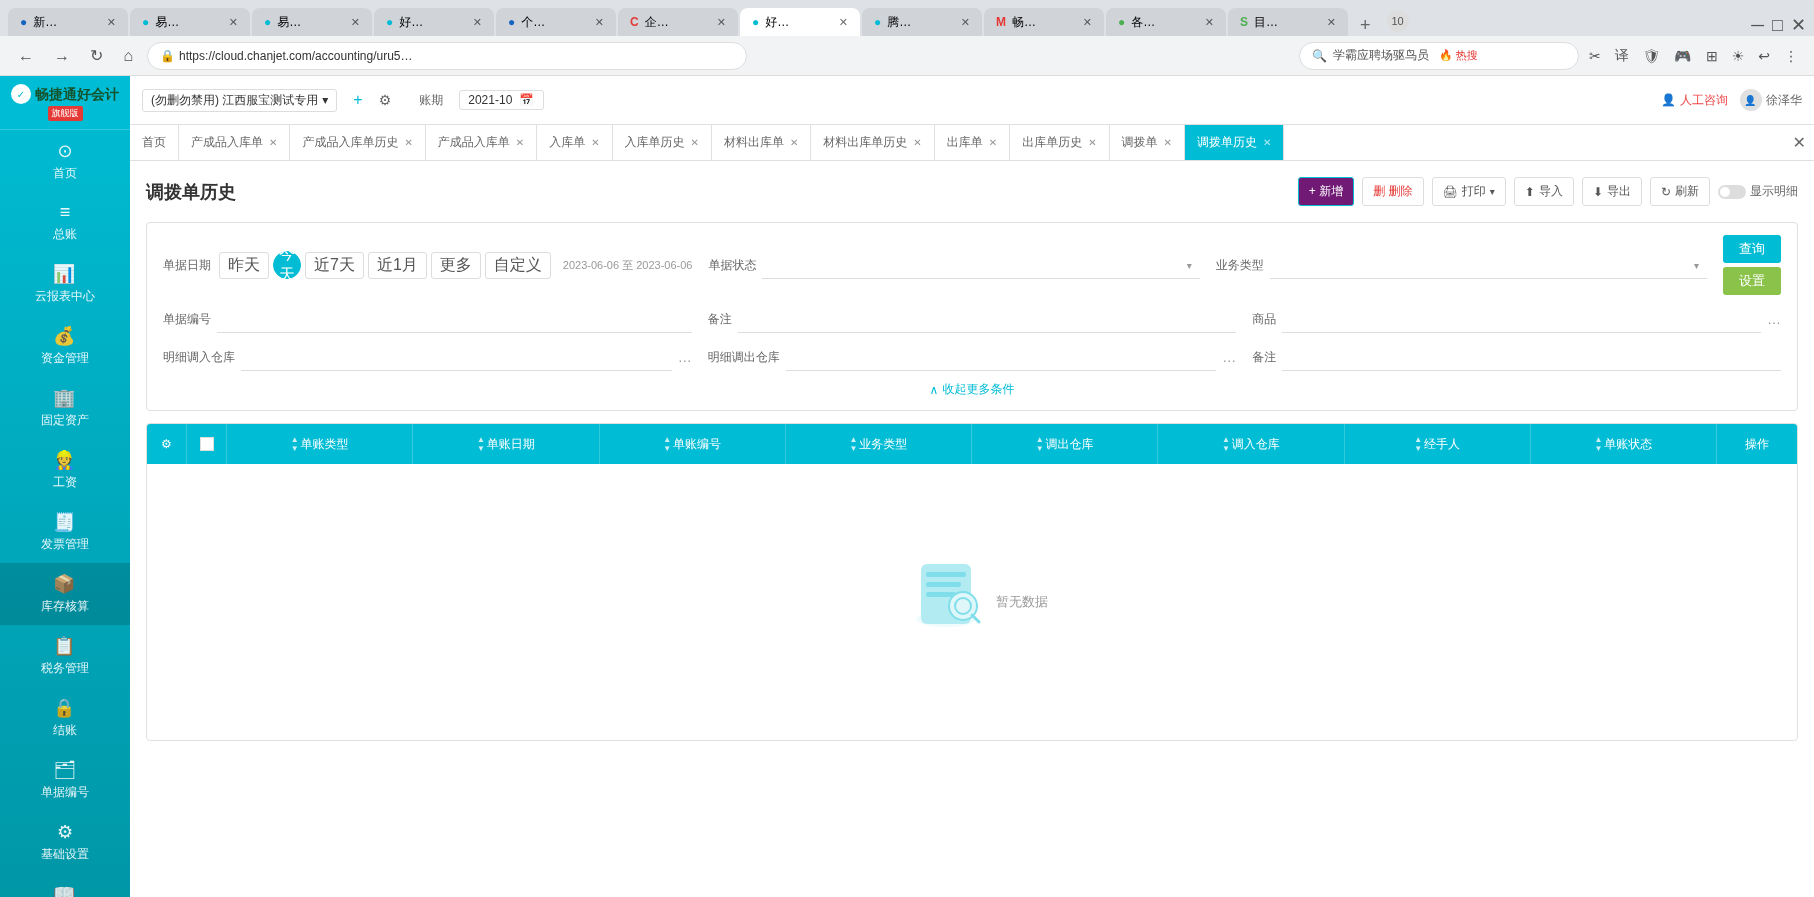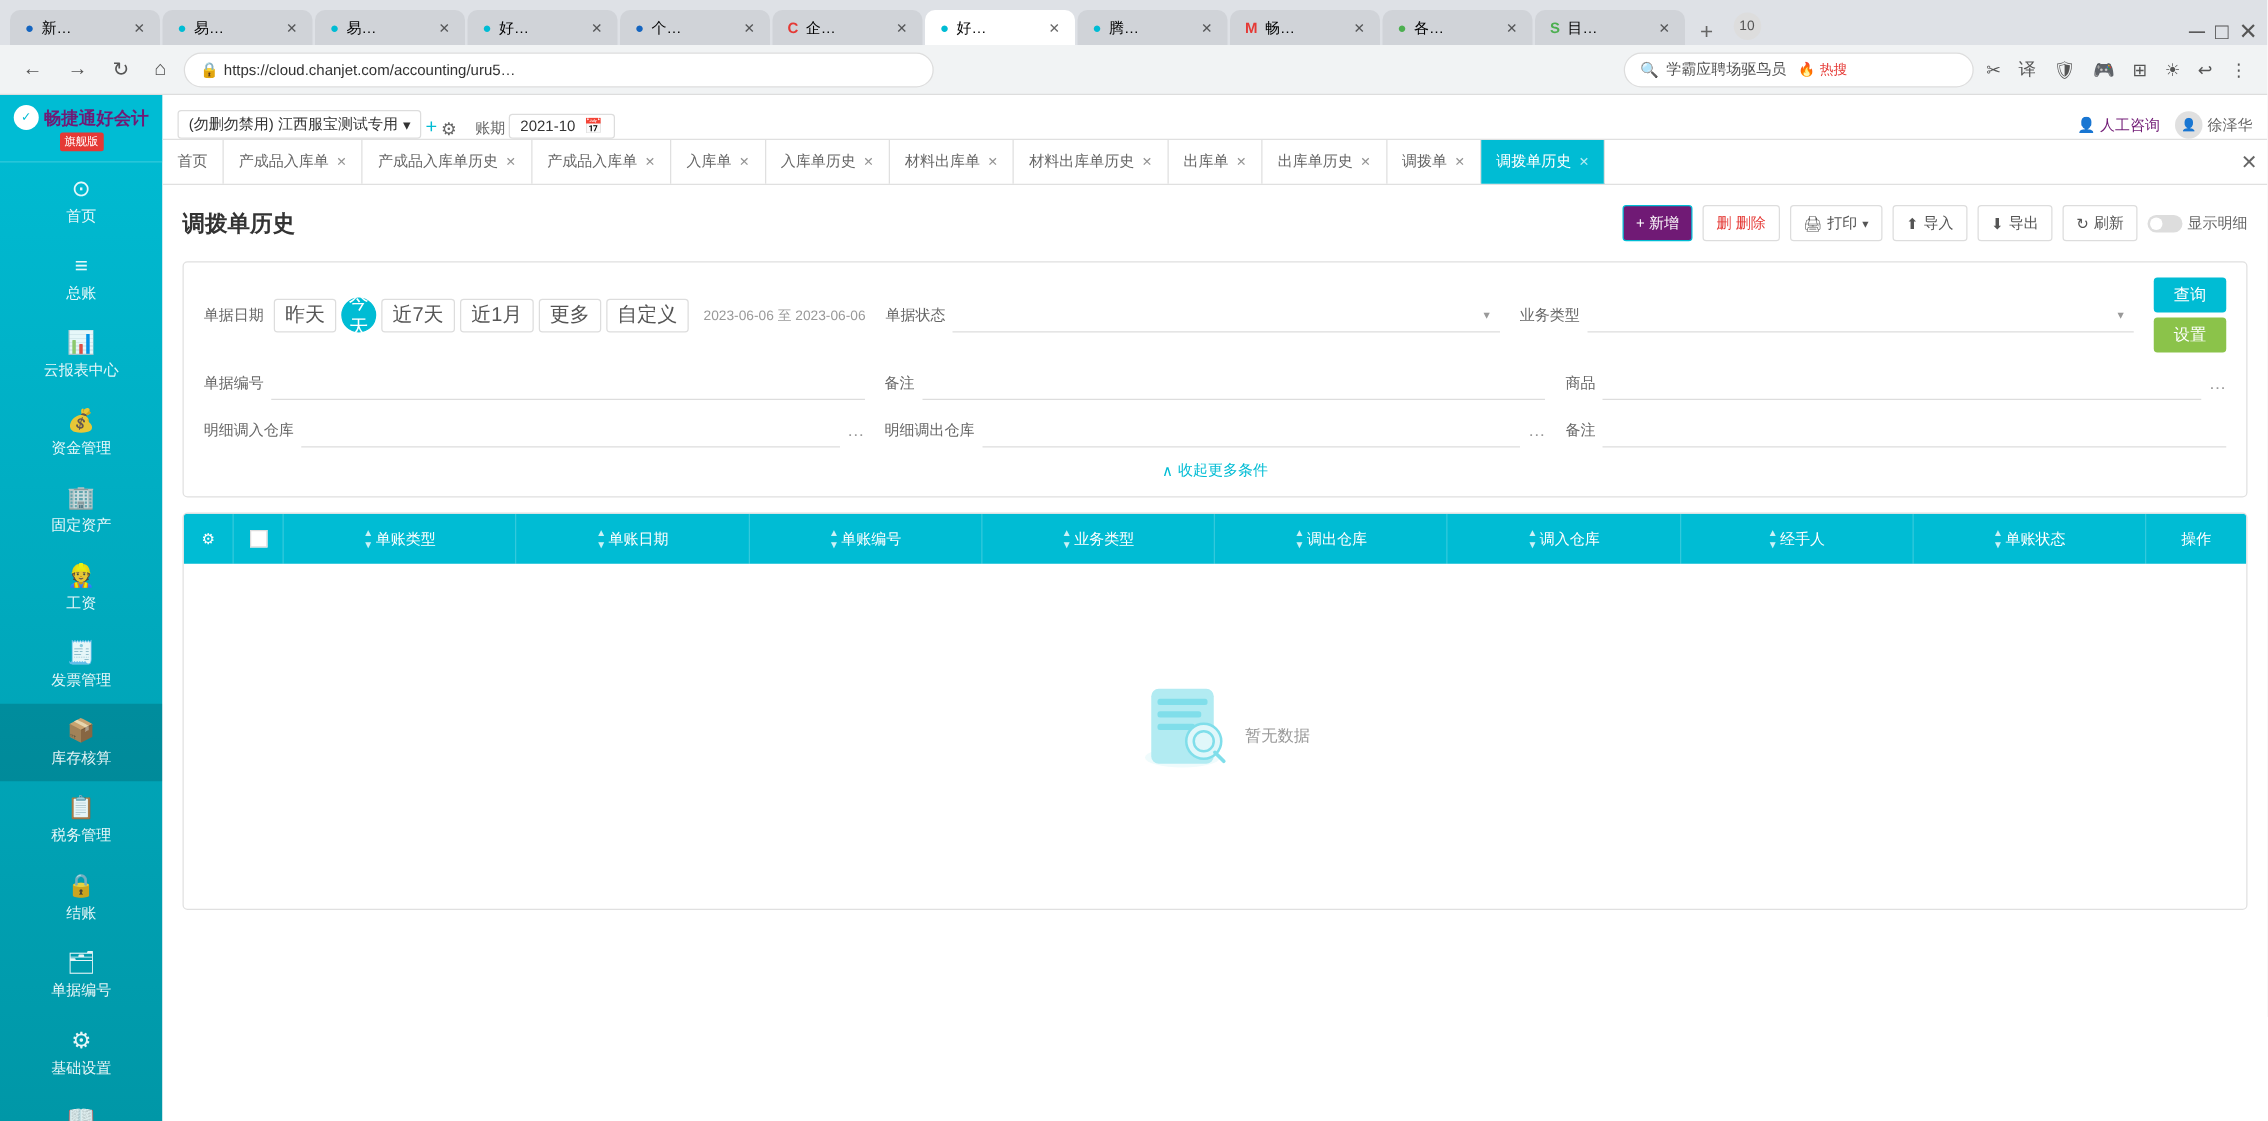--- a/index.html
+++ b/index.html
@@ -15,31 +15,31 @@
     .address-bar { flex: 1; background: #fff; border: 1px solid #ddd; border-radius: 20px; height: 28px; display: flex; align-items: center; padding: 0 12px; font-size: 12px; color: #333; max-width: 600px; }
     .nav-extras { display: flex; align-items: center; gap: 6px; margin-left: 8px; }
     .nav-icon-btn { background: none; border: none; cursor: pointer; color: #555; font-size: 14px; padding: 4px; }
 
     
     .app-container { display: flex; height: calc(897px - 76px); }
 
     
     .sidebar { width: 130px; background: linear-gradient(180deg, #00bcd4 0%, #0097a7 100%); color: #fff; display: flex; flex-direction: column; align-items: center; padding-top: 0; }
     .sidebar-logo { width: 100%; background: #00bcd4; padding: 8px 0; display: flex; flex-direction: column; align-items: center; border-bottom: 1px solid rgba(255,255,255,0.2); }
-    .sidebar-logo-text { font-size: 14px; font-weight: bold; color: #701a75; text-align: left; line-height: 1.3; }
+    .sidebar-logo-text { font-size: 14px; font-weight: bold; color: #14532d; text-align: left; line-height: 1.3; }
     .sidebar-logo-badge { background: #e53935; color: #fff; font-size: 9px; padding: 1px 4px; border-radius: 2px; margin-top: 2px; }
     .sidebar-item { width: 100%; display: flex; flex-direction: column; align-items: center; padding: 10px 0; cursor: pointer; color: rgba(255,255,255,0.9); transition: background 0.2s; }
     .sidebar-item .icon { font-size: 18px; margin-bottom: 3px; }
     .sidebar-item .label { font-size: 12px; }
 
     
     .main-content { flex: 1; display: flex; flex-direction: column; background: #f5f5f5; overflow: hidden; }
 
     
-    .top-bar { background: #fff; height: 36px; display: flex; align-items: flex-end; padding: 0 12px; gap: 3px; border-bottom: 1px solid #e0e0e0; }
+    .top-bar { background: #fff; height: 49px; display: flex; align-items: center; padding: 0 12px; gap: 16px; border-bottom: 1px solid #e0e0e0; }
     .company-selector { display: flex; align-items: center; gap: 4px; border: 1px solid #ddd; border-radius: 3px; padding: 2px 8px; cursor: pointer; font-size: 12px; color: #333; }
     .period-label { font-size: 12px; color: #666; margin-left: 12px; }
     .period-value { font-size: 12px; color: #333; border: 1px solid #ddd; padding: 2px 8px; border-radius: 3px; cursor: pointer; }
     .top-bar-right { margin-left: auto; display: flex; align-items: center; gap: 12px; font-size: 12px; color: #666; }
 
     
     .page-tabs { background: #fff; height: 36px; display: flex; align-items: center; border-bottom: 1px solid #e0e0e0; padding: 0 0 0 0; overflow: hidden; }
     .page-tab { height: 36px; padding: 0 12px; display: flex; align-items: center; gap: 4px; font-size: 12px; color: #666; cursor: pointer; border-right: 1px solid #e0e0e0; white-space: nowrap; }
     .page-tab.active { background: #00bcd4; color: #fff; }
     .page-tab-close { font-size: 10px; opacity: 0.7; margin-left: 2px; }
@@ -266,21 +266,21 @@
         <span>▾</span>
       </div>
       <button style="background:none; border:none; cursor:pointer; color:#00bcd4; font-size:16px;">+</button>
       <button style="background:none; border:none; cursor:pointer; color:#666; font-size:14px;">⚙</button>
       <span class="period-label">账期</span>
       <div class="period-value">
         <span>2021-10</span>
         <span style="margin-left:4px;">📅</span>
       </div>
       <div class="top-bar-right">
-        <span style="cursor:pointer; color:#701a75; font-size:12px;">
+        <span style="cursor:pointer; color:#ef4444; font-size:12px;">
           <span>👤</span>
           <span>人工咨询</span>
         </span>
         <span style="cursor:pointer; display:flex; align-items:center; gap:4px;">
           <span style="background:#e0e0e0; border-radius:50%; width:22px; height:22px; display:flex; align-items:center; justify-content:center; font-size:10px;">👤</span>
           <span>徐泽华</span>
         </span>
       </div>
     </div>
 

